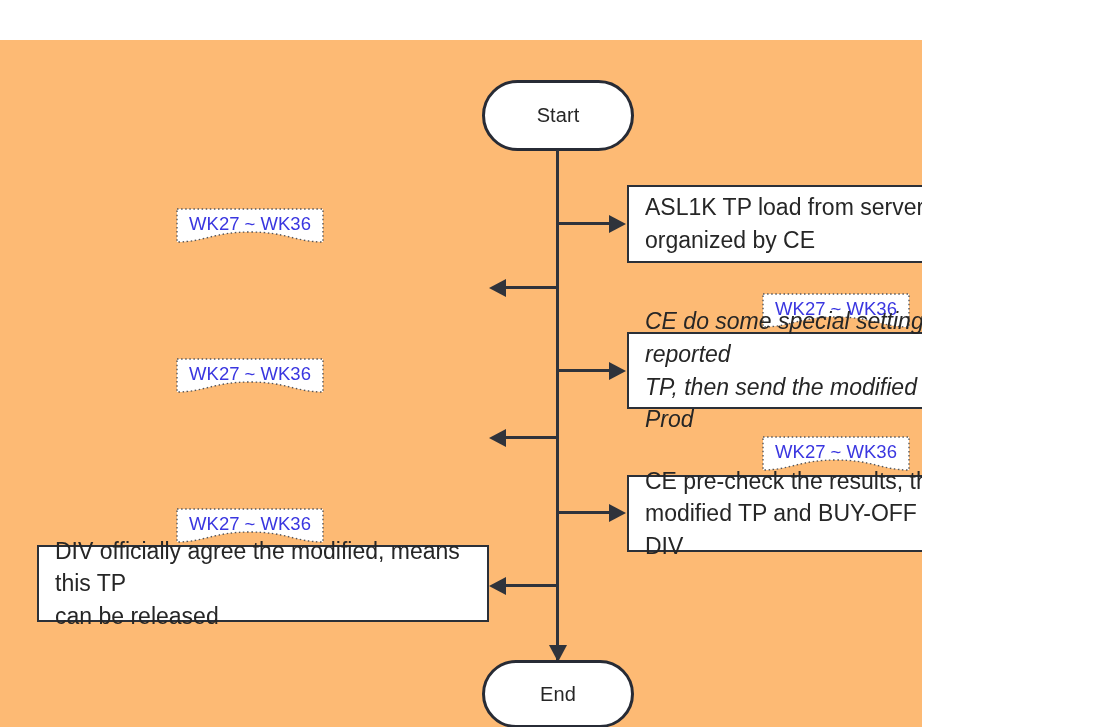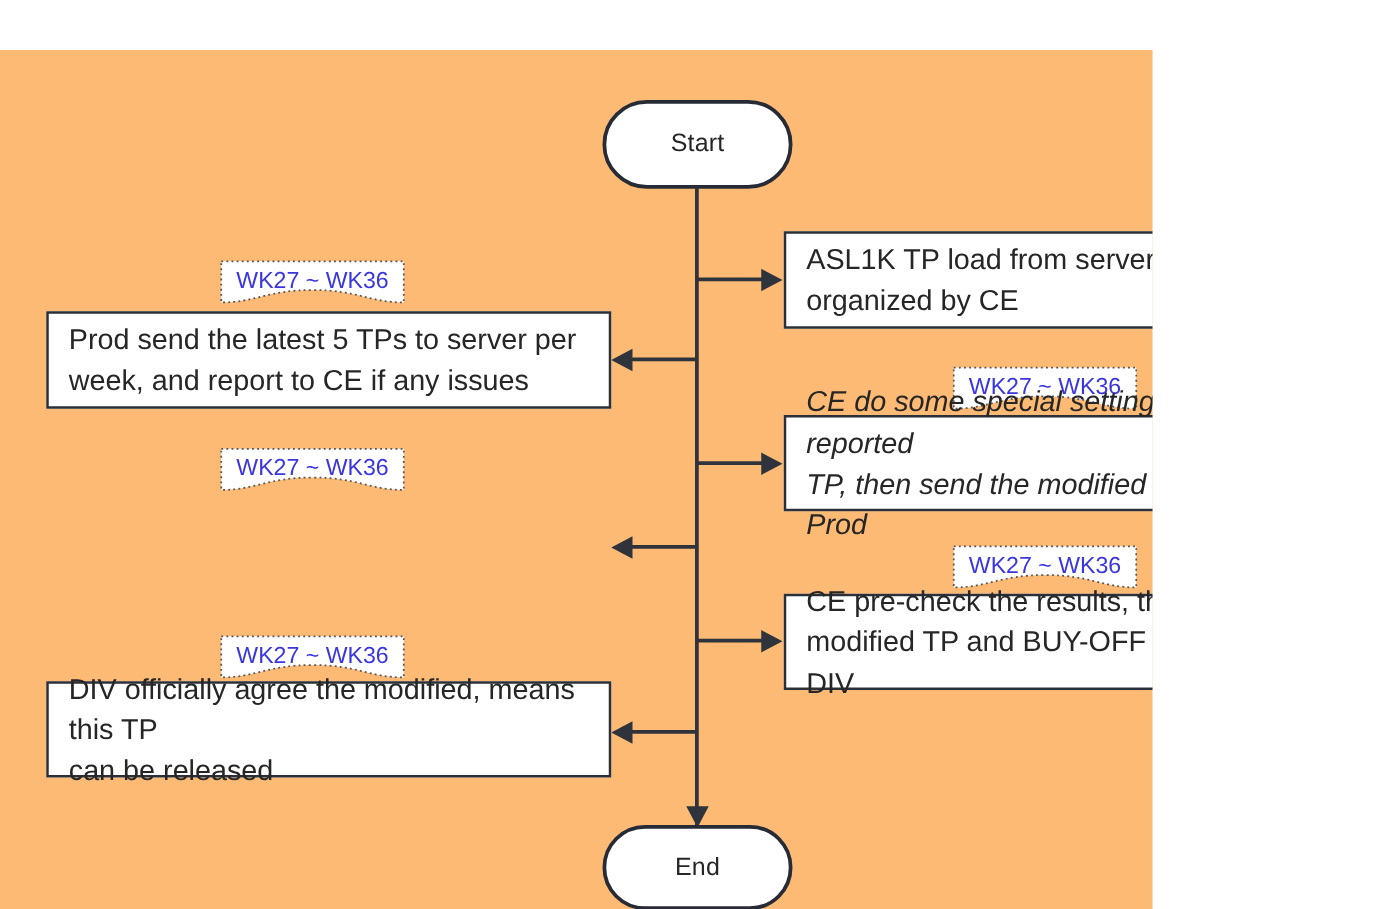--- a/index.html
+++ b/index.html
@@ -131,24 +131,20 @@
   <div class="conn hline" style="left:505px; top:246px; width:53px;"></div>
   <div class="arrow arrow-left" style="left:489px; top:238.5px;"></div>
 
   <div class="note" style="left:176px; top:168px; width:148px; height:35px;">
     <svg width="148" height="35" viewBox="0 0 148 35" aria-hidden="true">
       <path d="M1,1 L147,1 L147,34 C120,34 110,24 74,24 C38,24 28,34 1,34 Z" fill="#ffffff" stroke="#55565a" stroke-width="1.4" stroke-dasharray="1.5,2.6" stroke-linejoin="round"></path>
     </svg>
     <div class="ntext">WK27 ~ WK36</div>
   </div>
 
-  <div class="process" style="left:37px; top:209px; width:452px; height:78px;">
-    <span class="ptext">Prod send the latest 5 TPs to server per
-week, and report to CE if any issues</span>
-  </div>
 
   <div class="conn hline" style="left:558px; top:329px; width:52px;"></div>
   <div class="arrow arrow-right" style="left:609px; top:321.5px;"></div>
 
   <div class="note" style="left:762px; top:253px; width:148px; height:35px;">
     <svg width="148" height="35" viewBox="0 0 148 35" aria-hidden="true">
       <path d="M1,1 L147,1 L147,34 C120,34 110,24 74,24 C38,24 28,34 1,34 Z" fill="#ffffff" stroke="#55565a" stroke-width="1.4" stroke-dasharray="1.5,2.6" stroke-linejoin="round"></path>
     </svg>
     <div class="ntext">WK27 ~ WK36</div>
   </div>

